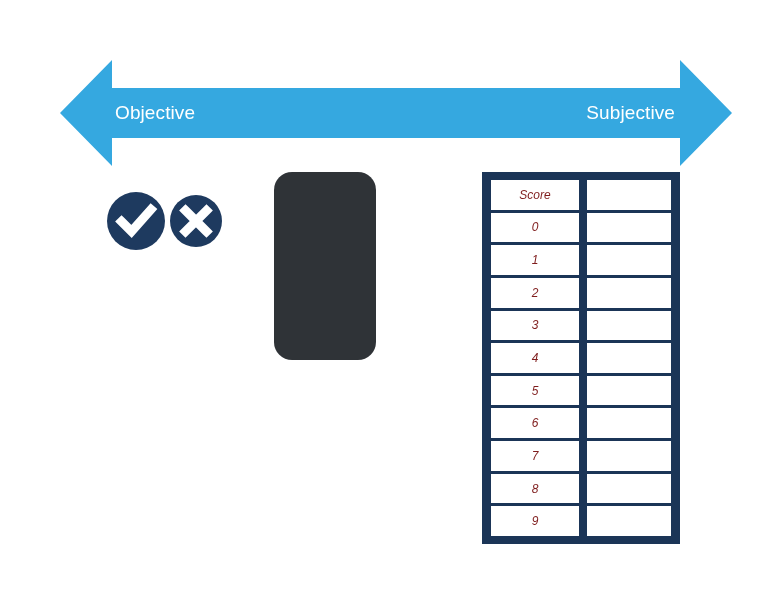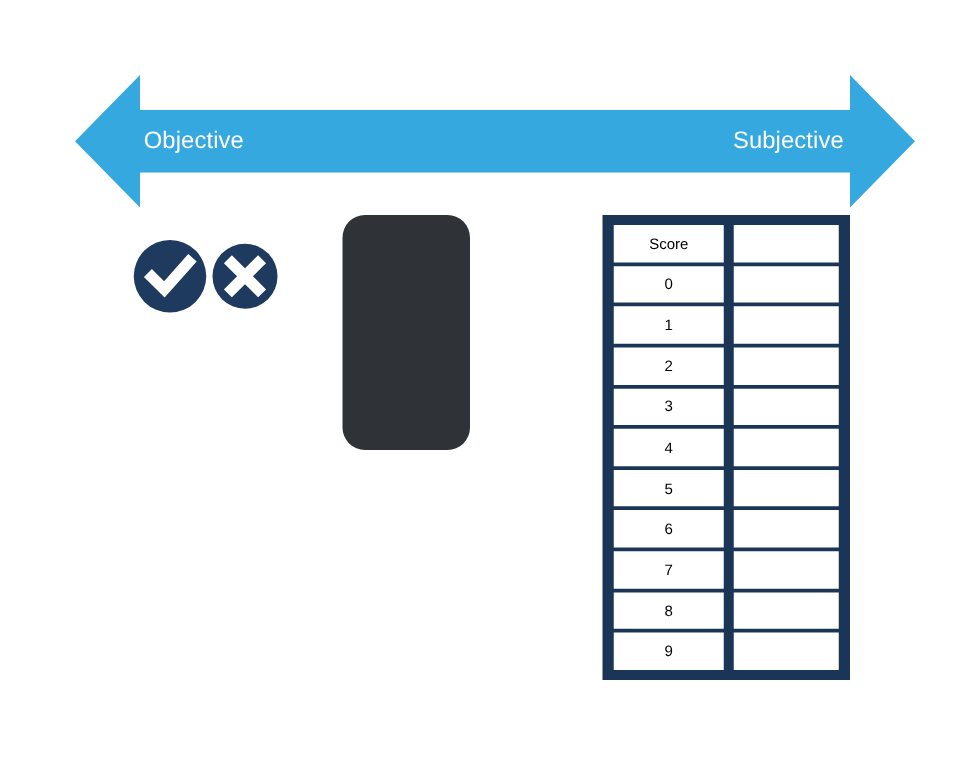--- a/index.html
+++ b/index.html
@@ -118,23 +118,24 @@
     gap: 8px;
     flex: 1 1 0;
     min-height: 0;
   }
   .tbl-cell {
     background: #ffffff;
     display: flex;
     align-items: center;
     justify-content: center;
     font-size: 12px;
-    color: #000000;
+    color: #7f1d1d;
     font-family: "Liberation Sans", sans-serif;
     line-height: 1;
+    font-style: italic;
   }
   .tbl-cell.score-col { flex: 0 0 88px; }
   .tbl-cell.blank-col { flex: 1 1 auto; }
 </style>
 </head>
 <body>
 
 <div id="canvas">
 
   <div class="arrow-wrap">

